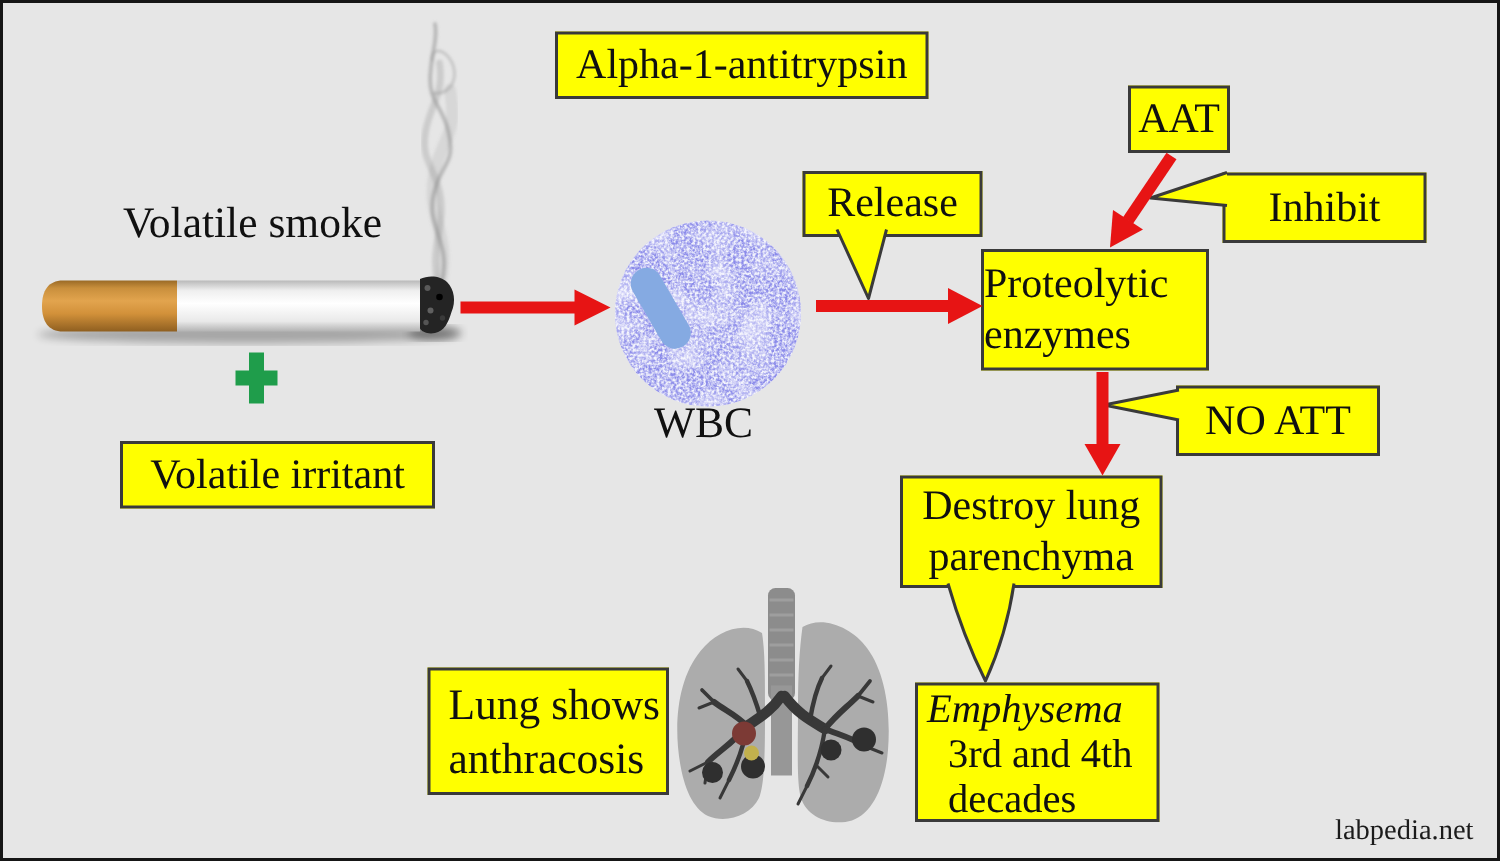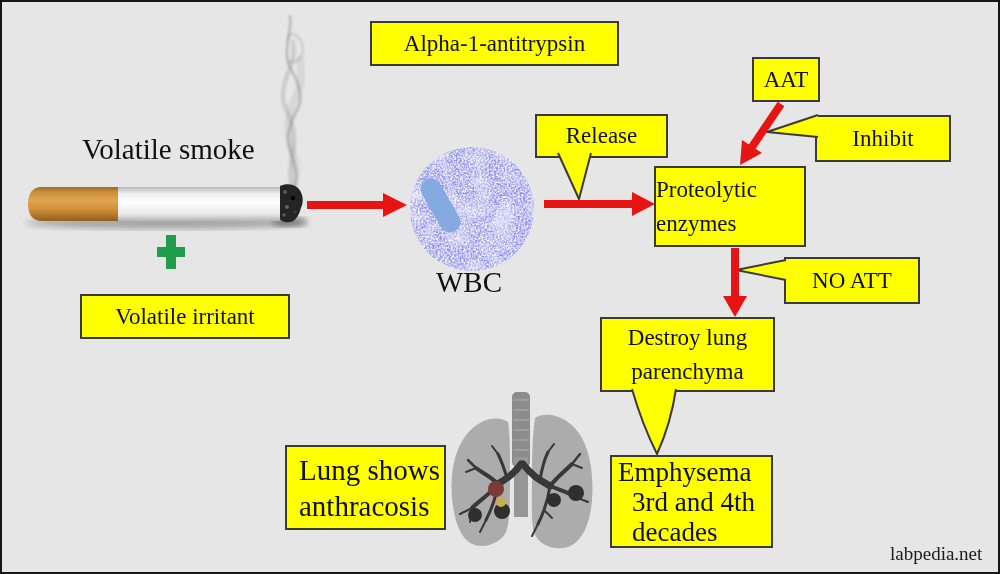--- a/index.html
+++ b/index.html
@@ -7,35 +7,35 @@
     position:relative;width:1000px;height:574px;box-sizing:border-box;
     background:#e6e6e6;border:2px solid #161616;overflow:hidden;
     font-family:"Liberation Serif",serif;color:#101010;
   }
   #stage svg{position:absolute;left:0;top:0;}
   #base-art{z-index:1;}
   #overlay-art{z-index:3;pointer-events:none;}
   .ybox{
     position:absolute;z-index:2;box-sizing:border-box;
     background:#ffff00;border:2px solid #3a3a3a;
-    font-size:23px;line-height:34px;color:#101010;
+    font-size:28px;line-height:34px;color:#101010;
     display:flex;flex-direction:column;justify-content:center;
   }
   .ybox.center{align-items:center;text-align:center;}
   .lbl{position:absolute;z-index:2;white-space:nowrap;color:#101010;}
   #box-alpha1{left:368px;top:19px;width:249px;height:45px;}
   #box-volatile{left:78px;top:292px;width:210px;height:45px;}
-  #box-release{left:533px;top:112px;width:133px;height:44px;}
+  #box-release{left:533px;top:112px;width:120px;height:44px;}
   #box-aat{left:750px;top:55px;width:68px;height:45px;}
   #box-inhibit{left:813px;top:113px;width:136px;height:47px;}
   #box-proteolytic{left:652px;top:164px;width:152px;height:81px;padding-left:0;}
   #box-noatt{left:782px;top:255px;width:136px;height:47px;}
   #box-destroy{left:598px;top:315px;width:175px;height:75px;}
   #box-emphysema{left:608px;top:453px;width:163px;height:93px;font-size:27px;line-height:30px;}
-  #box-emphysema .l0{padding-left:6px;}
+  #box-emphysema .l0{padding-left:6px;font-style:italic;}
   #box-emphysema .l1{padding-left:20px;}
   #box-emphysema .l2{padding-left:20px;}
   #box-anthracosis{left:283px;top:443px;width:161px;height:85px;padding-left:12px;font-size:29px;line-height:36px;}
   #label-cigsmoke{left:80px;top:131px;font-size:29px;}
   #label-wbc{left:434px;top:264px;font-size:29px;}
   #label-watermark{left:888px;top:541px;font-size:19px;color:#1b1b1b;}
   #plus-icon{position:absolute;z-index:2;left:155px;top:233px;width:28px;height:34px;}
   #plus-icon .ph{position:absolute;left:0;top:12px;width:28px;height:10px;background:#1f9d4b;}
   #plus-icon .pv{position:absolute;left:9px;top:0;width:10px;height:34px;background:#1f9d4b;}
 </style>

